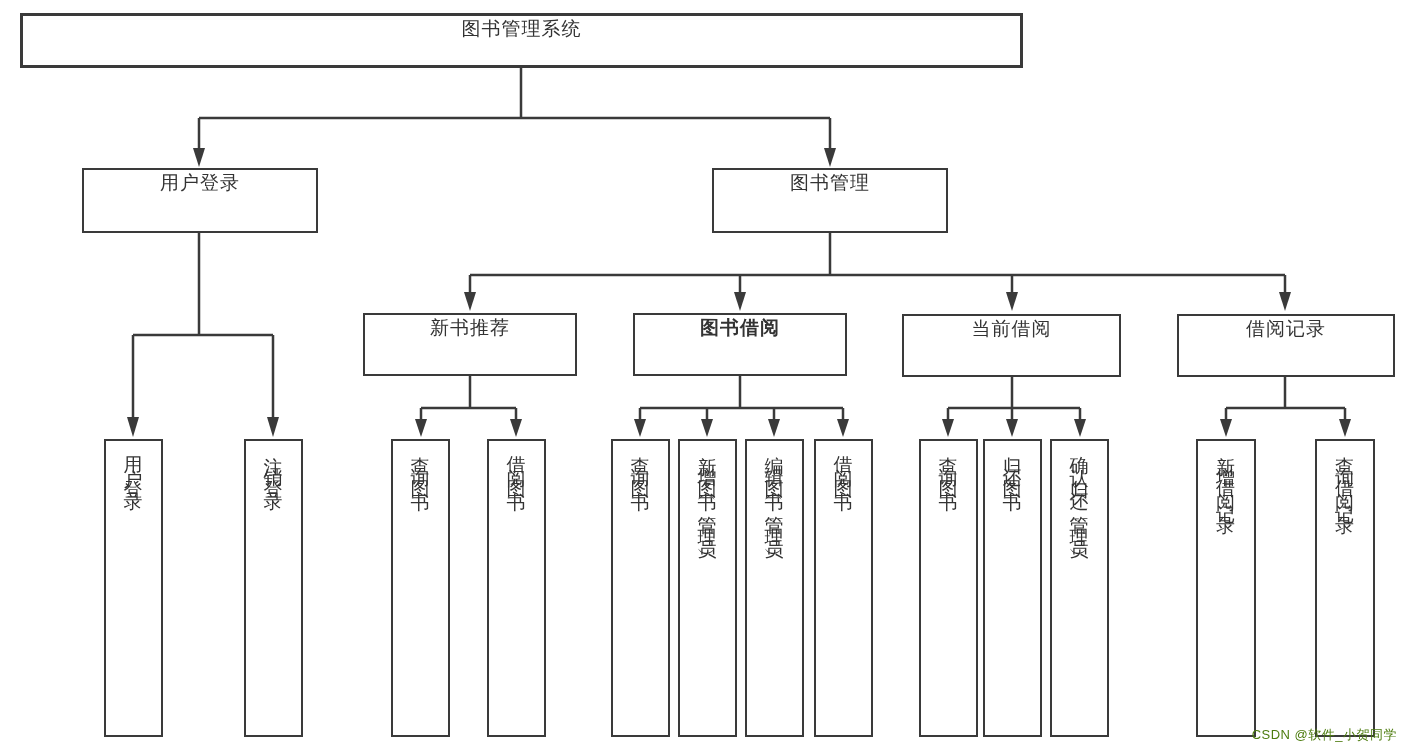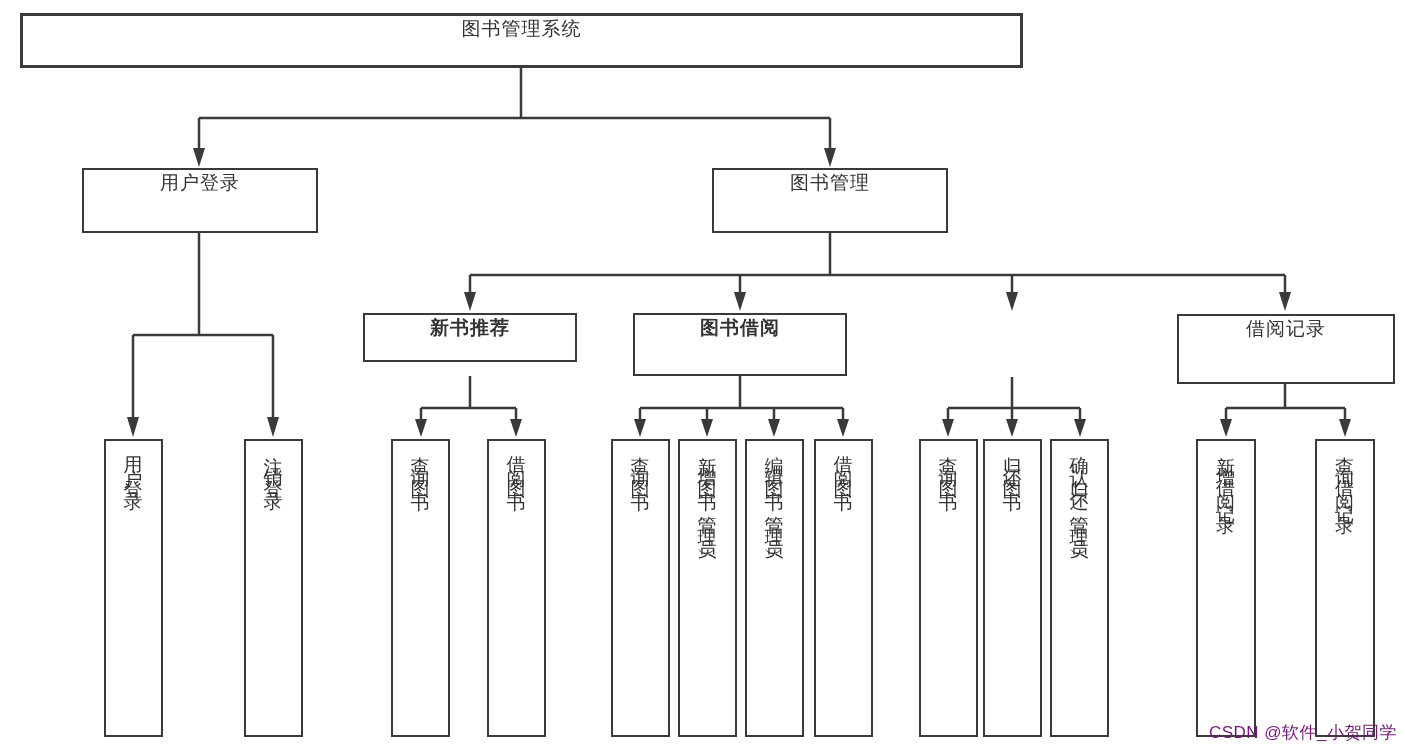--- a/index.html
+++ b/index.html
@@ -47,22 +47,22 @@
   .box.vert span {
     writing-mode: vertical-rl;
     letter-spacing: 12px;
     font-size: 19px;
     line-height: 1;
   }
   #watermark {
     position: absolute;
     right: 8px;
     bottom: 3px;
-    color: #701a75;
-    font-size: 17px;
+    color: #4d7c0f;
+    font-size: 13px;
     letter-spacing: 0.5px;
     z-index: 5;
     white-space: nowrap;
   }
 </style>
 </head>
 <body>
 
 <div id="canvas">
 
@@ -113,27 +113,30 @@
     <span>图书管理系统</span>
   </div>
 
   <div class="box" style="left:82px; top:168px; width:236px; height:65px;">
     <span>用户登录</span>
   </div>
   <div class="box" style="left:712px; top:168px; width:236px; height:65px;">
     <span>图书管理</span>
   </div>
 
-  <div class="box" style="left:363px; top:313px; width:214px; height:49px;font-weight:bold;">
+  <div class="box" style="left:363px; top:313px; width:214px; height:63px;">
     <span>新书推荐</span>
   </div>
   <div class="box" style="left:633px; top:313px; width:214px; height:63px;font-weight:bold;">
     <span>图书借阅</span>
   </div>
-  <div class="box" style="left:1177px; top:314px; width:218px; height:70px;">
+  <div class="box" style="left:902px; top:314px; width:219px; height:63px;">
+    <span>当前借阅</span>
+  </div>
+  <div class="box" style="left:1177px; top:314px; width:218px; height:63px;">
     <span>借阅记录</span>
   </div>
 
   <div class="box vert" style="left:104px; top:439px; width:59px; height:298px;">
     <span>用户登录</span>
   </div>
   <div class="box vert" style="left:244px; top:439px; width:59px; height:298px;">
     <span>注销登录</span>
   </div>
 

